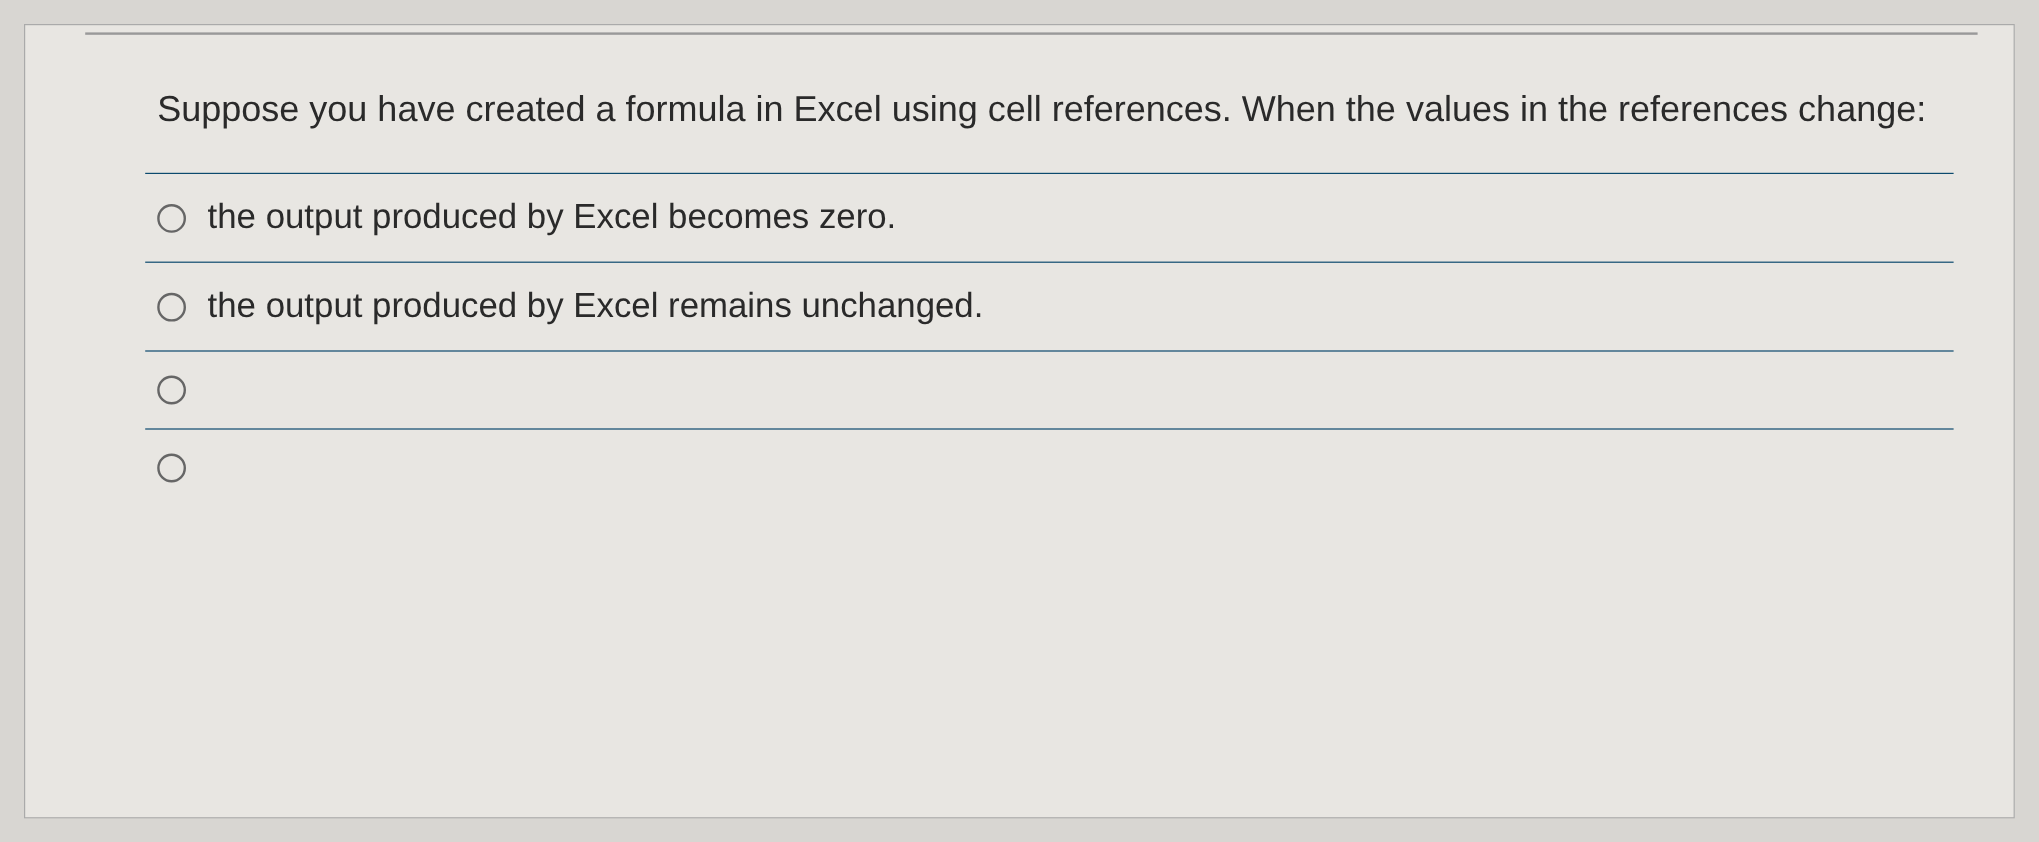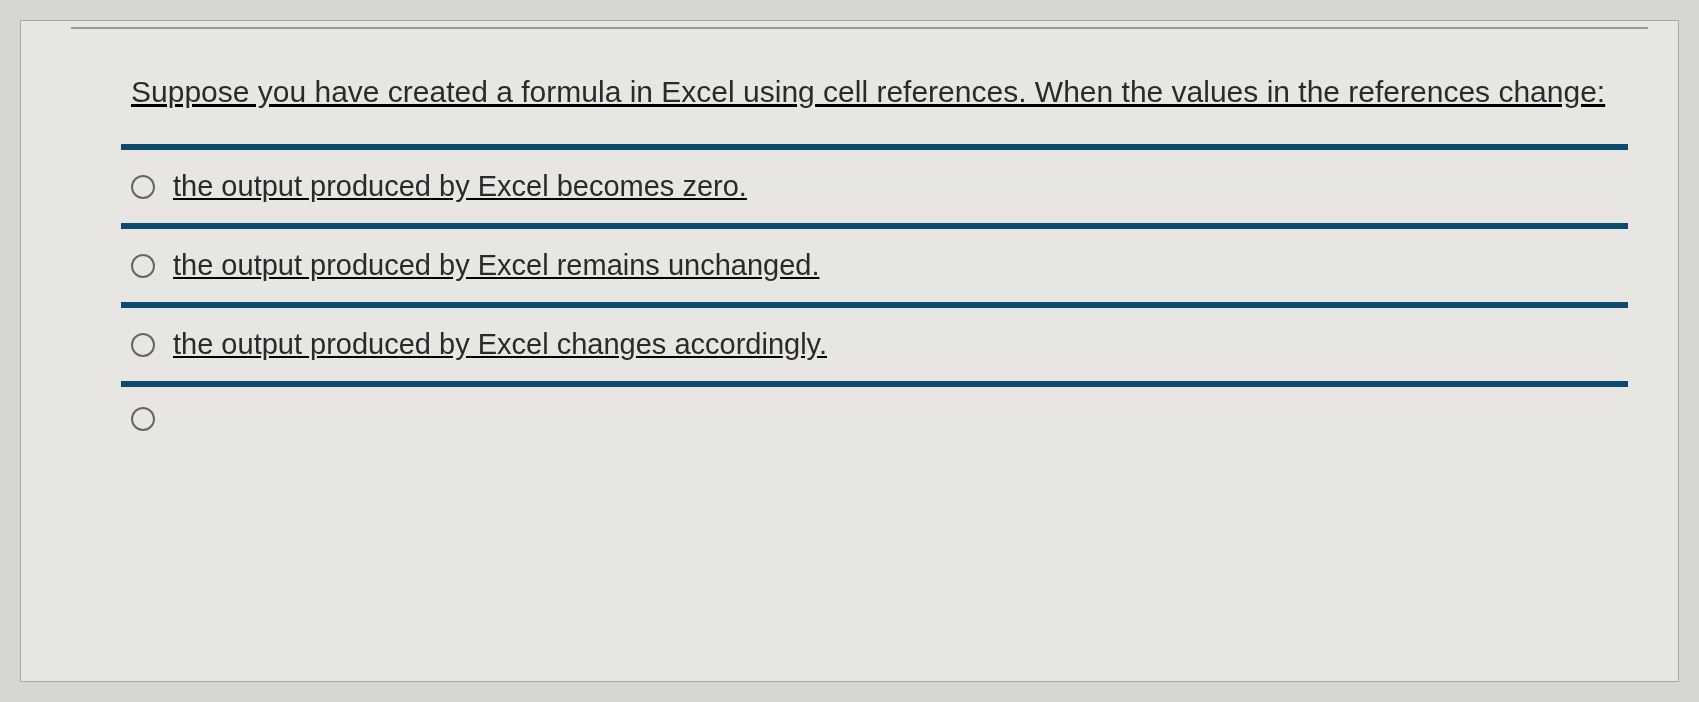--- a/index.html
+++ b/index.html
@@ -13,41 +13,40 @@
       padding: 20px;
       width: 1699px;
       height: 702px;
     }
     .question-container {
       background: #e8e6e2;
       border: 1px solid #aaa;
       padding: 0;
       height: 100%;
       position: relative;
-      text-decoration: underline;
     }
     .top-border-segment {
       border-bottom: 2px solid #999;
       height: 8px;
       margin: 0 30px 0 50px;
     }
     .question-text {
       font-size: 30px;
       color: #2a2a2a;
       padding: 40px 50px 30px 110px;
       line-height: 1.5;
     }
     .options-list {
       padding: 0 50px 0 100px;
     }
     .option-row {
       display: flex;
       align-items: center;
       padding: 20px 0 20px 10px;
-      border-top: 6px solid #0c4a6e;
+      border-top: 1px solid #0c4a6e;
       gap: 18px;
     }
     .radio-circle {
       width: 24px;
       height: 24px;
       min-width: 24px;
       border-radius: 50%;
       border: 2px solid #666;
       background: transparent;
       display: inline-block;
@@ -78,21 +77,20 @@
     </div>
 
 
     <div class="option-row">
       <span class="radio-circle"></span>
       <span class="option-label">the output produced by Excel remains unchanged.</span>
     </div>
 
     <div class="option-row">
       <span class="radio-circle"></span>
-      <span class="option-label">the output produced by Excel changes accordingly.</span>
     </div>
 
     <div class="option-row last-row">
       <span class="radio-circle"></span>
     </div>
 
   </div>
 </div>
 
 </body></html>

